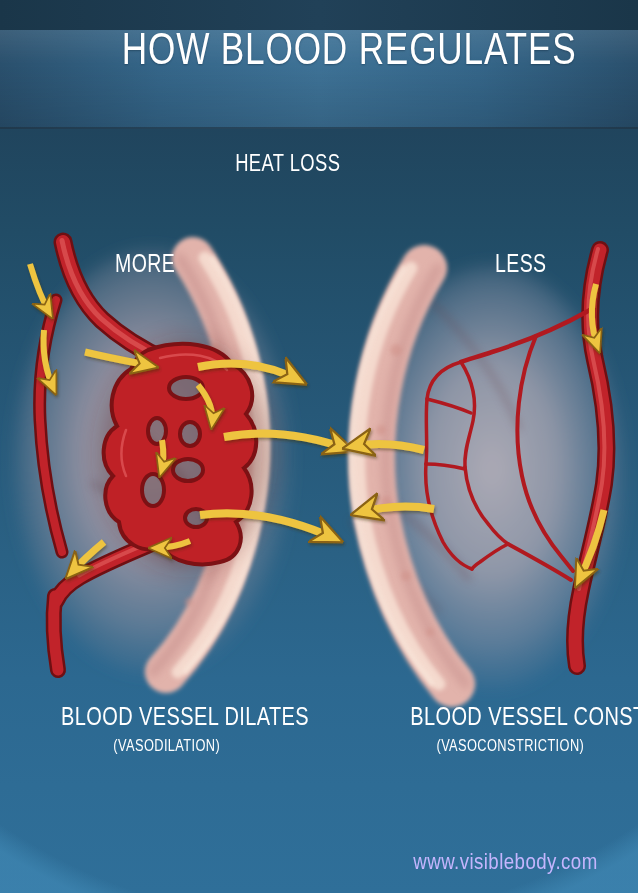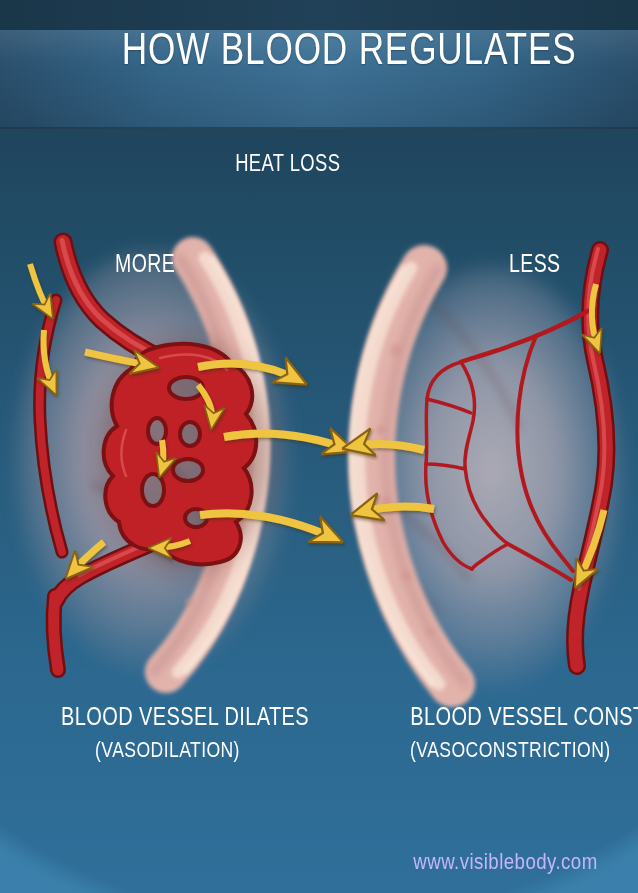--- a/index.html
+++ b/index.html
@@ -20,21 +20,21 @@
     border-bottom:2px solid rgba(10,25,38,.55);}
   
   .cond{display:inline-block;transform:scaleX(.8);transform-origin:50% 50%;white-space:nowrap;}
   .cond-l{display:inline-block;transform:scaleX(.78);transform-origin:0 50%;white-space:nowrap;}
   .txt{position:absolute;letter-spacing:1px;padding-left:30px;}
   .title{top:27px;left:0;width:638px;text-align:center;font-size:44px;line-height:43px;
     text-shadow:0 1px 2px rgba(10,30,45,.35);}
   .subtitle{top:152px;left:0;width:515px;text-align:center;font-size:23px;line-height:23px;letter-spacing:.5px;}
   .amount{top:249px;font-size:25px;letter-spacing:.5px;}
   .caption-block{top:702px;text-align:center;font-size:25px;letter-spacing:.5px;}
-  .caption-block .sub{font-size:22px;margin-top:6px;}
+  .caption-block .sub{font-size:16px;margin-top:6px;}
   .watermark{top:849px;right:24px;font-size:22px;letter-spacing:.5px;color:#c4b5fd;}
   .watermark .cond{transform:scaleX(.85);}
   svg{position:absolute;left:0;top:0;}
 </style>
 </head>
 <body>
 
 <div class="canvas">
   <div class="bg"></div>
   <div class="bg-corner-light"></div>
@@ -202,21 +202,21 @@
     <div><span class="cond">HOW BLOOD REGULATES</span></div>
   </div>
 
   <div class="txt subtitle">
     <div><span class="cond">HEAT LOSS</span></div>
   </div>
 
   <div class="txt amount" style="left:85px;">
     <span class="cond-l">MORE</span>
   </div>
-  <div class="txt amount" style="left:479px;">
+  <div class="txt amount" style="left:465px;">
     <span class="cond-l">LESS</span>
   </div>
 
   <div class="txt caption-block" style="left:0;width:274px;text-decoration:underline;">
     <div><span class="cond">BLOOD VESSEL DILATES</span></div>
     <div class="sub"><span class="cond">(VASODILATION)</span></div>
   </div>
   <div class="txt caption-block" style="left:343px;width:274px;">
     <div><span class="cond">BLOOD VESSEL CONSTRICTS</span></div>
     <div class="sub"><span class="cond">(VASOCONSTRICTION)</span></div>

